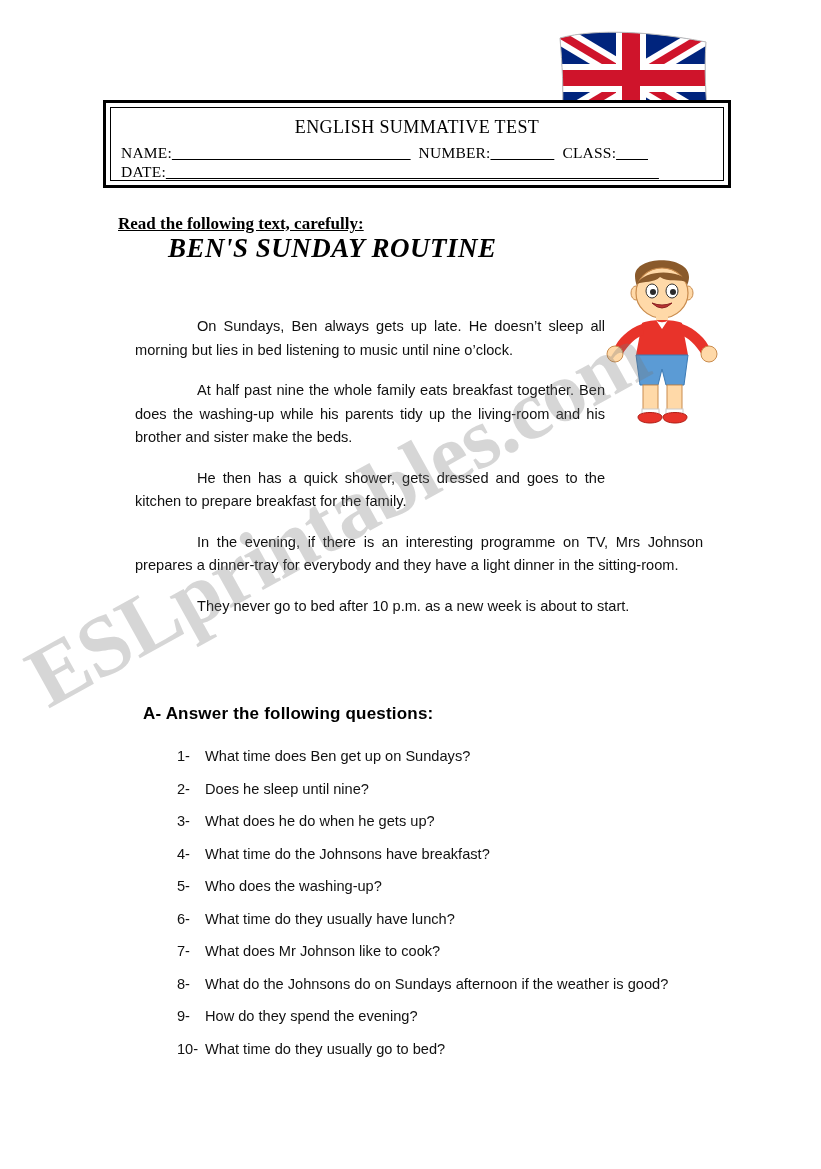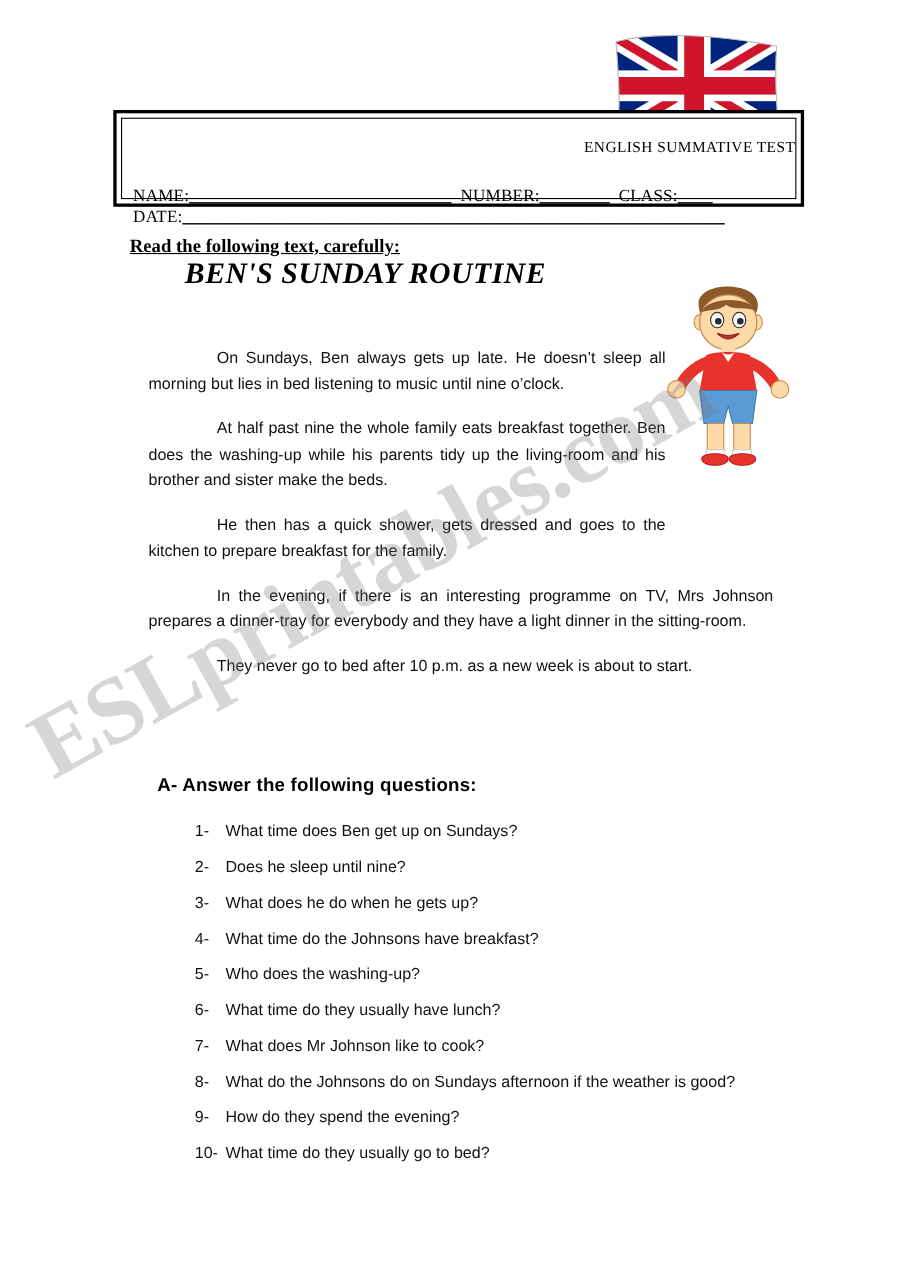--- a/index.html
+++ b/index.html
@@ -48,28 +48,28 @@
     position: absolute;
     left: 4px;
     top: 4px;
     right: 4px;
     bottom: 4px;
     border: 1px solid #000;
     box-sizing: border-box;
     background: #fff;
   }
   .header-title {
-    text-align: right;
-    font-size: 14px;
+    text-align: center;
+    font-size: 18px;
     letter-spacing: 0.4px;
-    margin-top: 19px;
+    margin-top: 9px;
     font-family: "Liberation Serif", serif;
   }
   .header-line1 {
-    margin-top: 27px;
+    margin-top: 6px;
     padding-left: 10px;
     font-size: 15.5px;
     white-space: pre;
     letter-spacing: 0.2px;
   }
   .header-line2 {
     margin-top: 1px;
     padding-left: 10px;
     font-size: 15.5px;
     white-space: pre;

